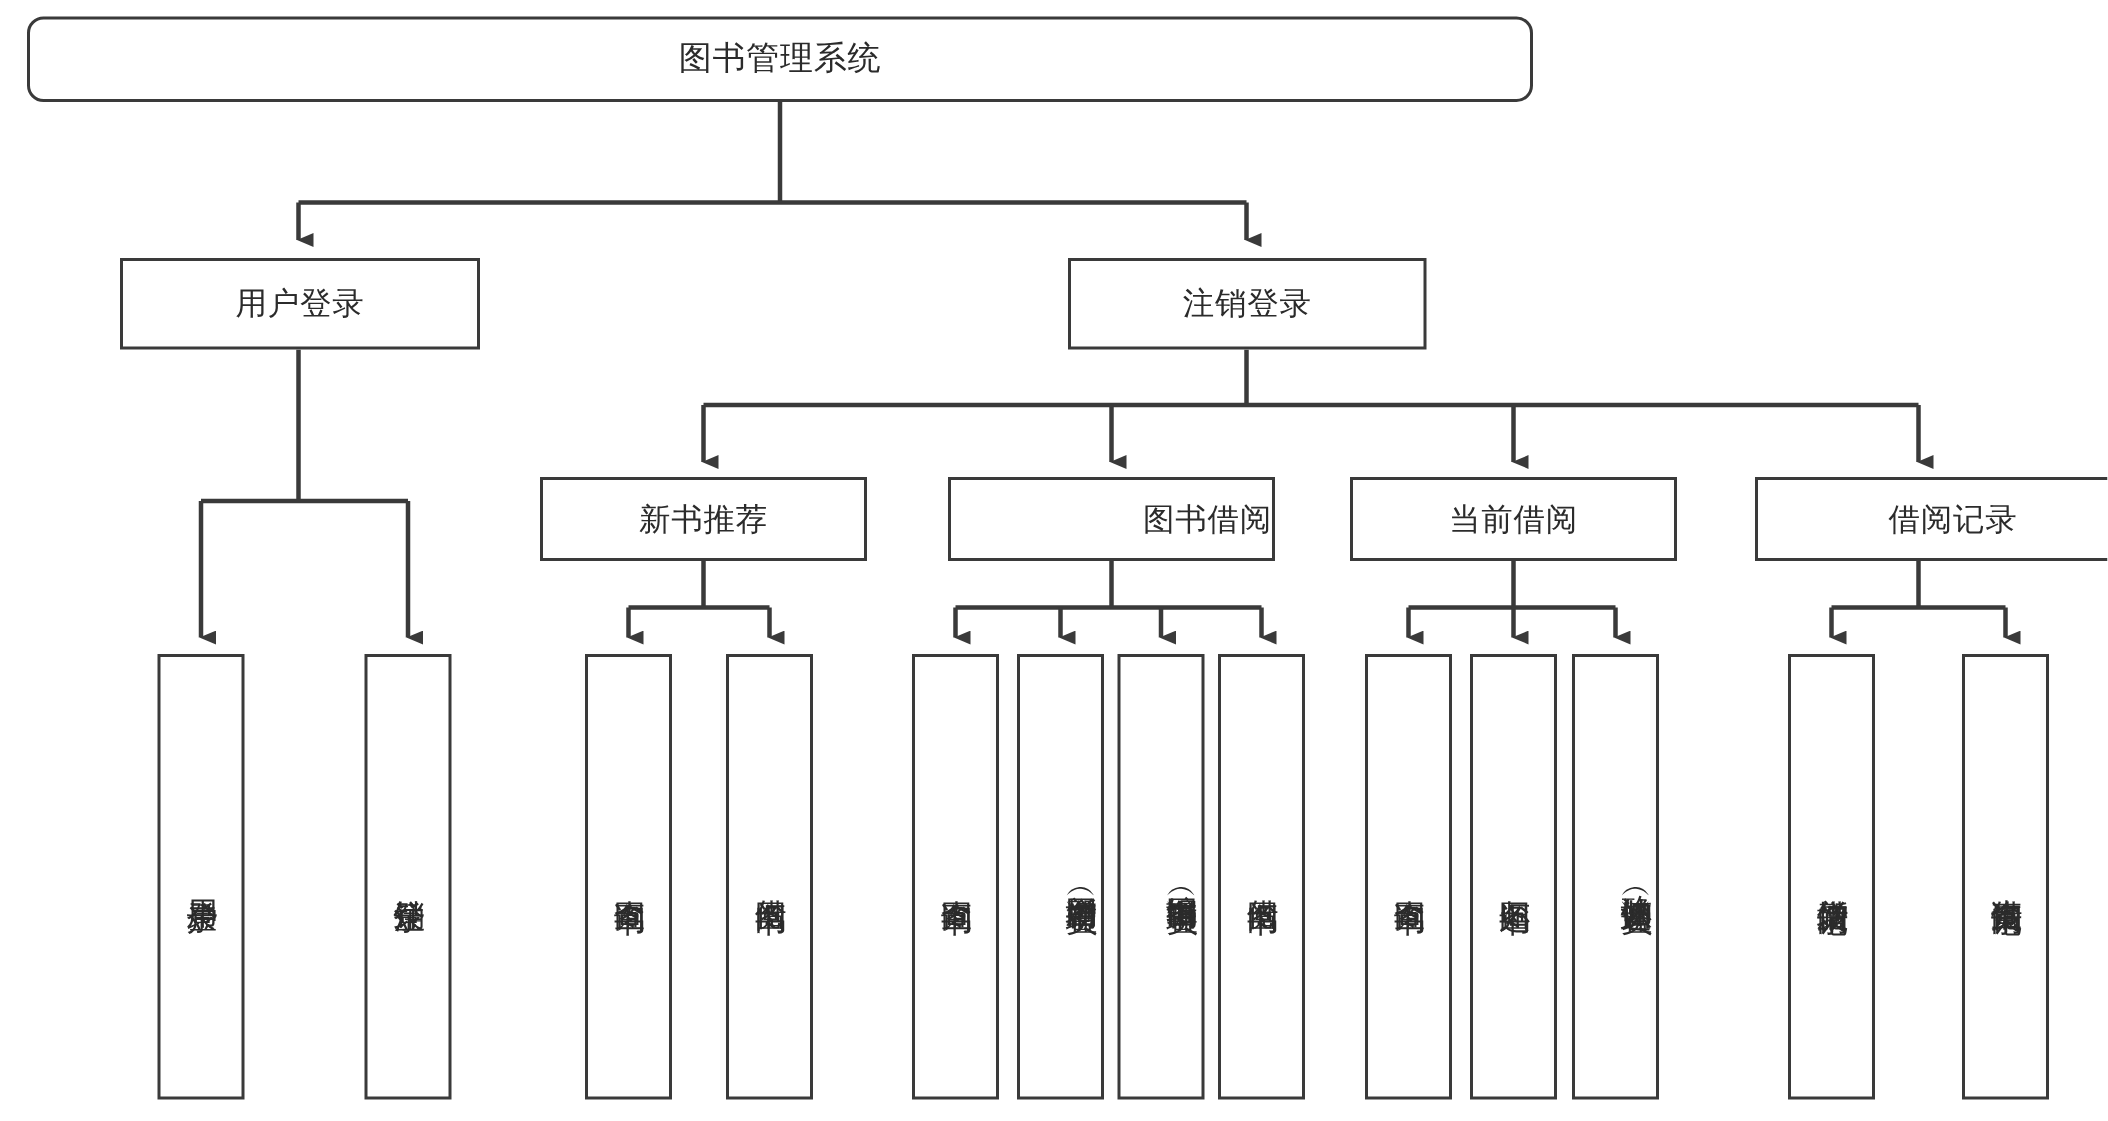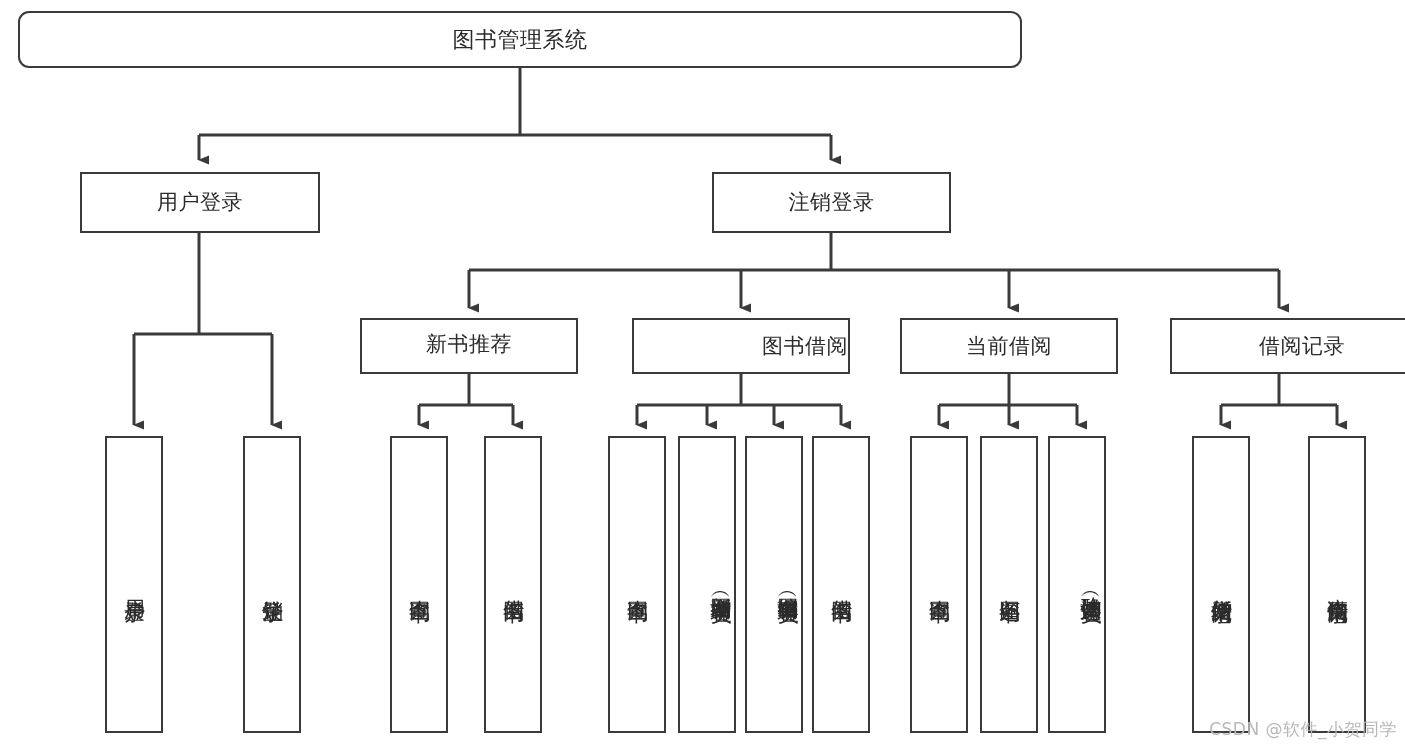--- a/index.html
+++ b/index.html
@@ -126,21 +126,21 @@
     <span>图书管理系统</span>
   </div>
 
   <div class="node horiz" style="left:80px; top:172px; width:240px; height:61px;">
     <span>用户登录</span>
   </div>
   <div class="node horiz" style="left:712px; top:172px; width:239px; height:61px;">
     <span>注销登录</span>
   </div>
 
-  <div class="node horiz" style="left:360px; top:318px; width:218px; height:56px;font-family:Liberation Mono, monospace;">
+  <div class="node horiz" style="left:360px; top:318px; width:218px; height:56px;">
     <span>新书推荐</span>
   </div>
   <div class="node horiz" style="left:632px; top:318px; width:218px; height:56px;justify-content:flex-end;">
     <span>图书借阅</span>
   </div>
   <div class="node horiz" style="left:900px; top:318px; width:218px; height:56px;">
     <span>当前借阅</span>
   </div>
   <div class="node horiz" style="left:1170px; top:318px; width:264px; height:56px;">
     <span>借阅记录</span>
@@ -183,15 +183,14 @@
     <span>确认归还（管理员）</span>
   </div>
 
   <div class="node vert tall" style="left:1192px; top:436px; width:58px; height:297px;">
     <span>新增借阅记录</span>
   </div>
   <div class="node vert tall" style="left:1308px; top:436px; width:58px; height:297px;">
     <span>查询借阅记录</span>
   </div>
 
-  <div class="watermark">CSDN @软件_小贺同学</div>
 
 </div>
 
 </body></html>

